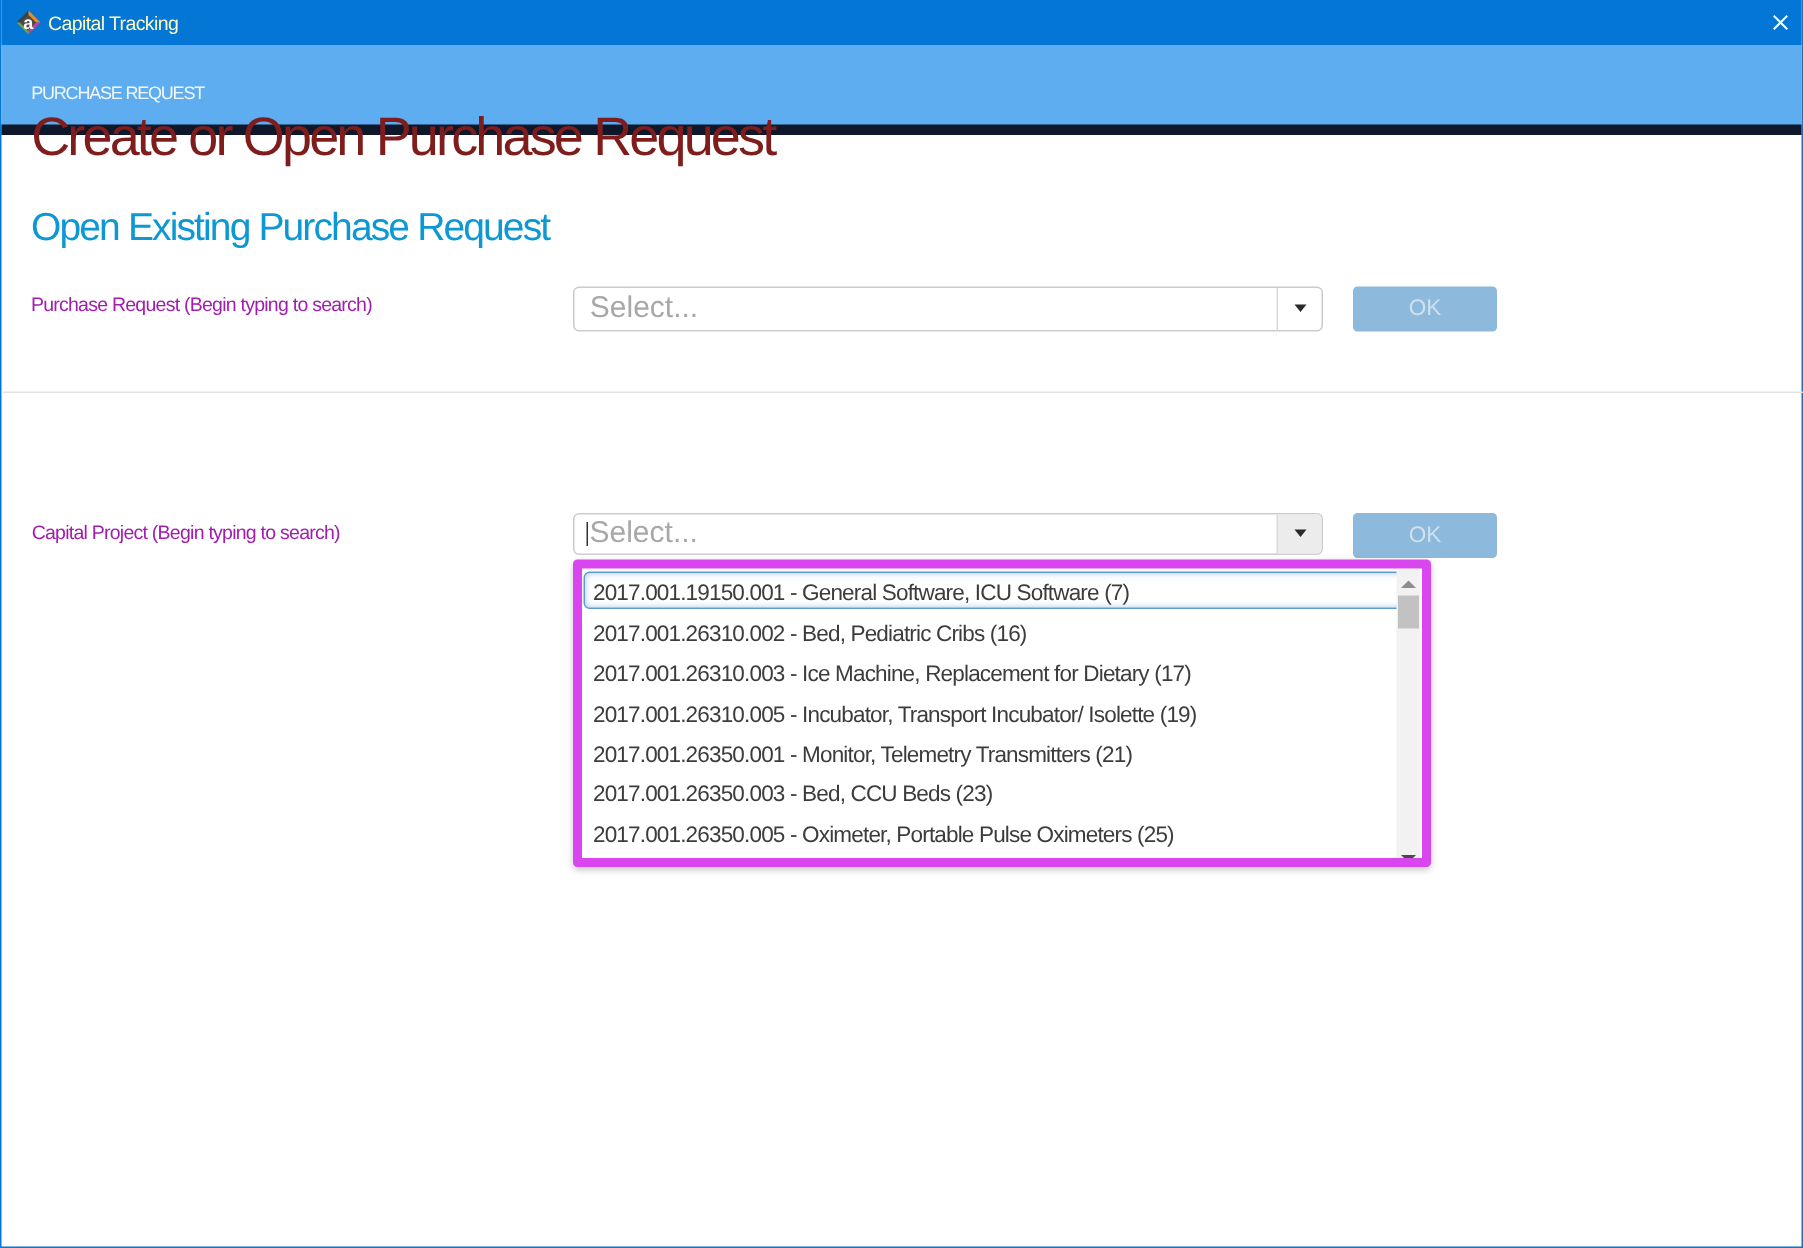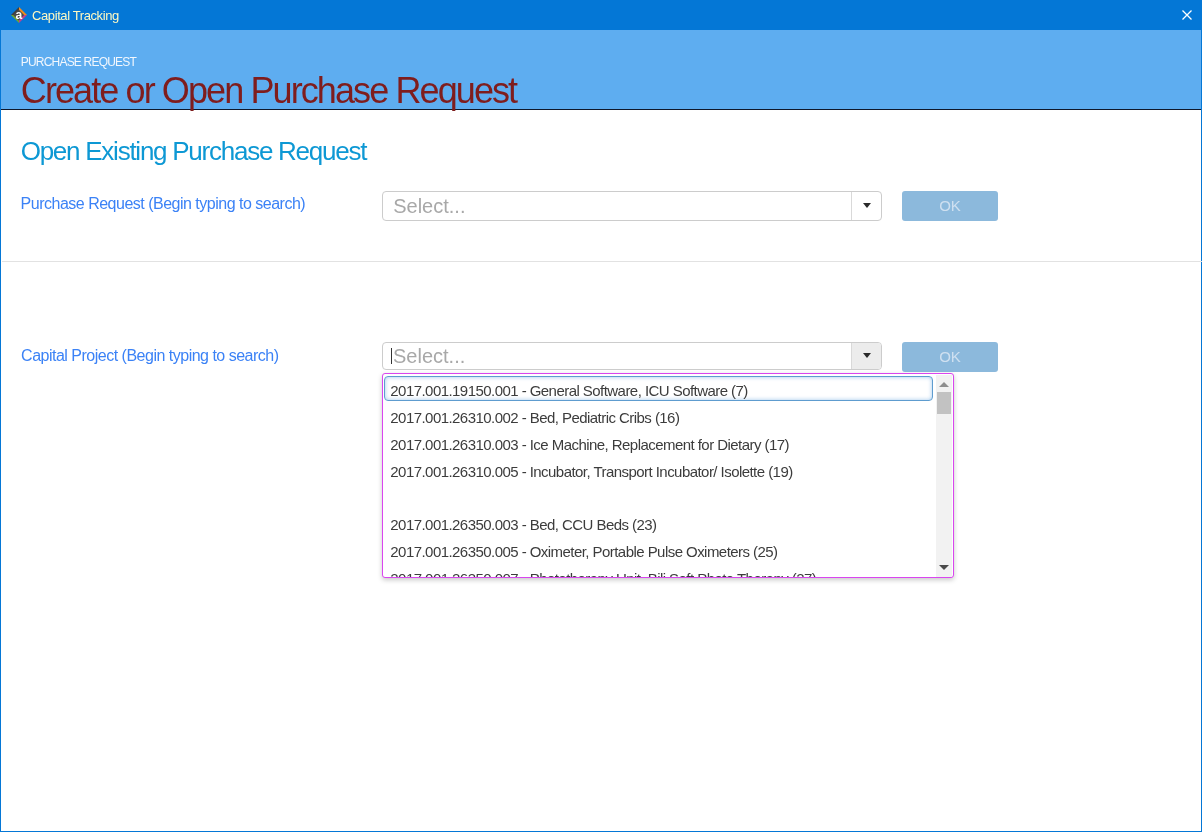--- a/index.html
+++ b/index.html
@@ -13,34 +13,34 @@
   }
   .titlebar {
     position:absolute; left:0; top:0; width:1200px; height:30px; background:#0477d6;
   }
   .appicon { position:absolute; left:10px; top:7px; width:16px; height:16px; }
   .apptitle {
     position:absolute; left:31px; top:7px; font-size:13px; color:#fef9c3; line-height:18px; letter-spacing:-0.4px;
   }
   .closex { position:absolute; left:1181px; top:10px; width:10px; height:10px; }
   .header {
-    position:absolute; left:0; top:30px; width:1200px; height:80px; background:#5eadf0;
-    border-bottom:1px solid #0f172a;
+    position:absolute; left:0; top:30px; width:1200px; height:60px; background:#5eadf0;
+    border-bottom:7px solid #0f172a;
     padding-left:39px;
   }
   .eyebrow {
     position:absolute; left:19.8px; top:25.8px; font-size:12px; line-height:1; color:#f2f7fd; letter-spacing:-0.8px;
   }
   .headline {
     position:absolute; left:19.8px; top:42.5px; font-size:36px; line-height:1; color:#7f1d1d; font-weight:400; letter-spacing:-1.9px;text-align:right;
   }
   .h-section { position:absolute; font-size:26px; line-height:1; color:#0d98d4; font-weight:400; letter-spacing:-1.25px; }
   .h1a { top:138.2px; left:19.7px; }
   .h2a { top:285.2px; left:20px; }
-  .label { position:absolute; font-size:16px; line-height:1; color:#3b82f6; letter-spacing:-0.5px; }
+  .label { position:absolute; font-size:13px; line-height:1; color:#a21caf; letter-spacing:-0.5px; }
   .lab1 { top:196.1px; left:19.6px; }
   .lab2 { top:347.6px; left:20.1px; }
   .selectbox {
     position:absolute; left:381px; width:500px; background:#fff;
     border:1px solid #cccccc; border-radius:4px;
   }
   .sel1 { top:190.8px; height:30px; }
   .sel2 { top:342px; height:28px; }
   .selph { position:absolute; left:10.2px; top:50%; transform:translateY(-50%); font-size:20px; color:#a8a8a8; }
   .selsep { position:absolute; right:29px; top:0; bottom:0; width:1px; background:#d9d9d9; }
@@ -53,21 +53,21 @@
   .okbtn {
     position:absolute; left:901px; width:96px; height:30px; background:#8cb9dc; border-radius:3px;
     color:#cfe0f0; font-size:15px; text-align:center; line-height:30px;
   }
   .ok1 { top:191px; }
   .ok2 { top:342px; }
   .divider { position:absolute; left:1px; top:261px; width:1200px; height:1px; background:#e2e2e2; }
   .caret { position:absolute; left:390px; top:347.5px; width:1px; height:16.5px; background:#333; }
   .dropdown {
     position:absolute; left:381px; top:373.4px; width:572px; height:204.6px;
-    background:#fff; border:1px solid #d946ef; border-radius:3px;
+    background:#fff; border:6px solid #d946ef; border-radius:3px;
     box-shadow:0 2px 5px rgba(0,0,0,0.22);
     overflow:hidden;
   }
   .ditem {
     position:absolute; left:7.3px; font-size:15px; line-height:1; color:#3c3c3c; letter-spacing:-0.55px; white-space:nowrap;
   }
   .focusring {
     position:absolute; left:1px; top:2px; width:549px; height:24.5px;
     border:1px solid #5e9ccf; border-radius:4px;
     box-shadow:inset 0 0 4px rgba(120,175,230,0.7);
@@ -129,20 +129,21 @@
   </div>
   <div class="caret"></div>
   <div class="okbtn ok2">OK</div>
 
   <div class="dropdown">
     <div class="focusring"></div>
     <div class="ditem" style="top:9.1px;">2017.001.19150.001 - General Software, ICU Software (7)</div>
     <div class="ditem" style="top:35.9px;">2017.001.26310.002 - Bed, Pediatric Cribs (16)</div>
     <div class="ditem" style="top:62.7px;">2017.001.26310.003 - Ice Machine, Replacement for Dietary (17)</div>
     <div class="ditem" style="top:89.5px;">2017.001.26310.005 - Incubator, Transport Incubator/ Isolette (19)</div>
+    <div class="ditem" style="top:116.3px;">2017.001.26350.001 - Monitor, Telemetry Transmitters (21)</div>
     <div class="ditem" style="top:143.1px;">2017.001.26350.003 - Bed, CCU Beds (23)</div>
     <div class="ditem" style="top:169.9px;">2017.001.26350.005 - Oximeter, Portable Pulse Oximeters (25)</div>
     <div class="ditem" style="top:196.7px;">2017.001.26350.007 - Phototherapy Unit, Bili Soft Photo Therapy (27)</div>
     <div class="vscroll">
       <div class="tri-up"></div>
       <div class="thumb"></div>
       <div class="tri-dn"></div>
     </div>
   </div>
 </div>

